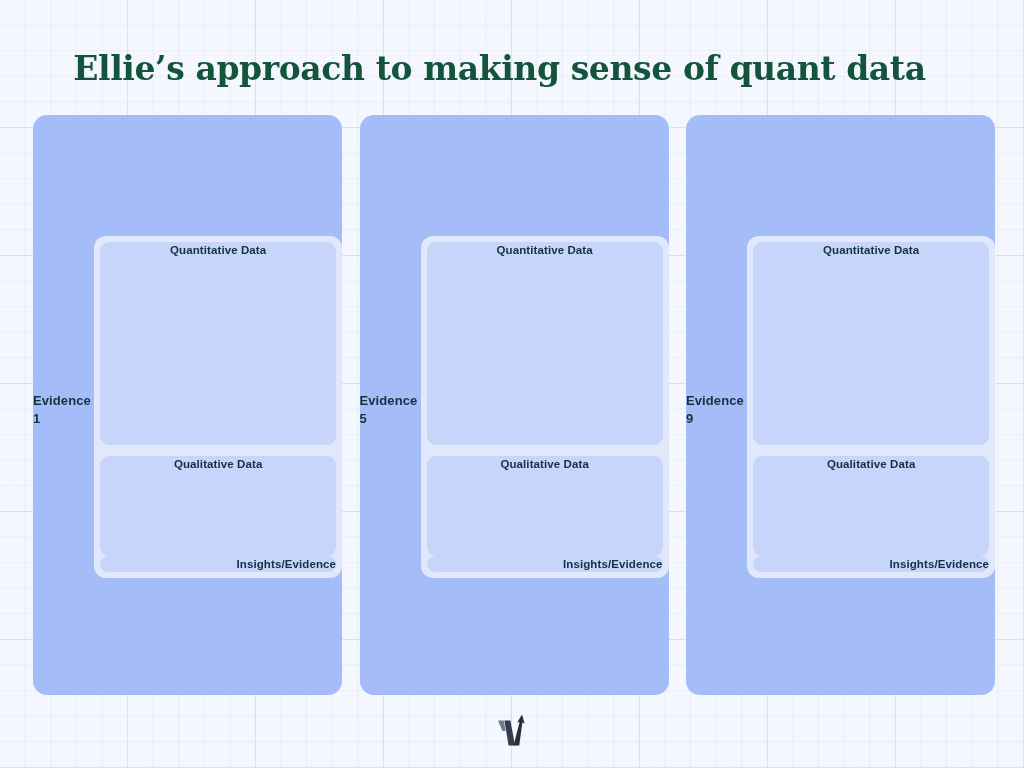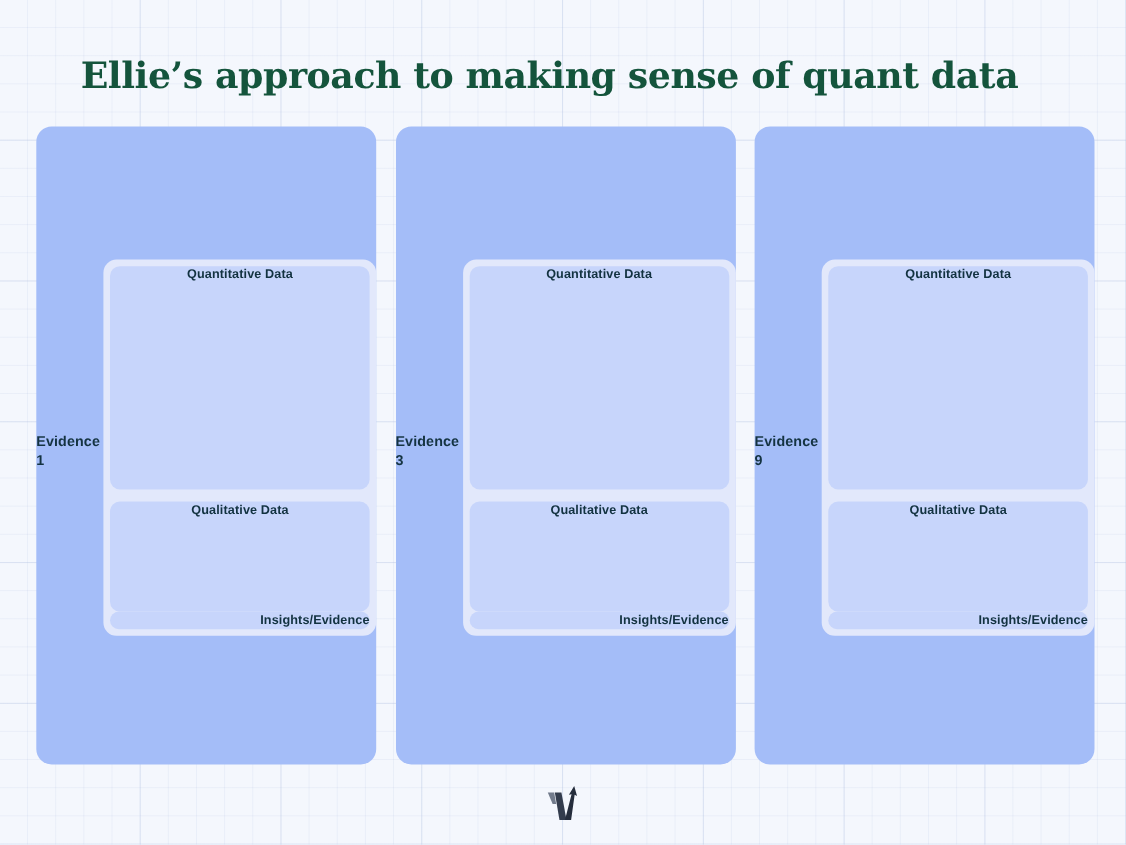--- a/index.html
+++ b/index.html
@@ -156,21 +156,21 @@
         <div class="slot slot-qual">
           <span class="slot-label">Qualitative Data</span>
         </div>
         <div class="slot slot-insight">
           <span class="slot-label">Insights/Evidence</span>
         </div>
       </div>
     </div>
 
     <div class="evidence-card">
-      <div class="card-title">Evidence 3</div>
+      <div class="card-title">Evidence 5</div>
       <div class="inner-panel">
         <div class="slot slot-quant">
           <span class="slot-label">Quantitative Data</span>
         </div>
         <div class="slot slot-qual">
           <span class="slot-label">Qualitative Data</span>
         </div>
         <div class="slot slot-insight">
           <span class="slot-label">Insights/Evidence</span>
         </div>

